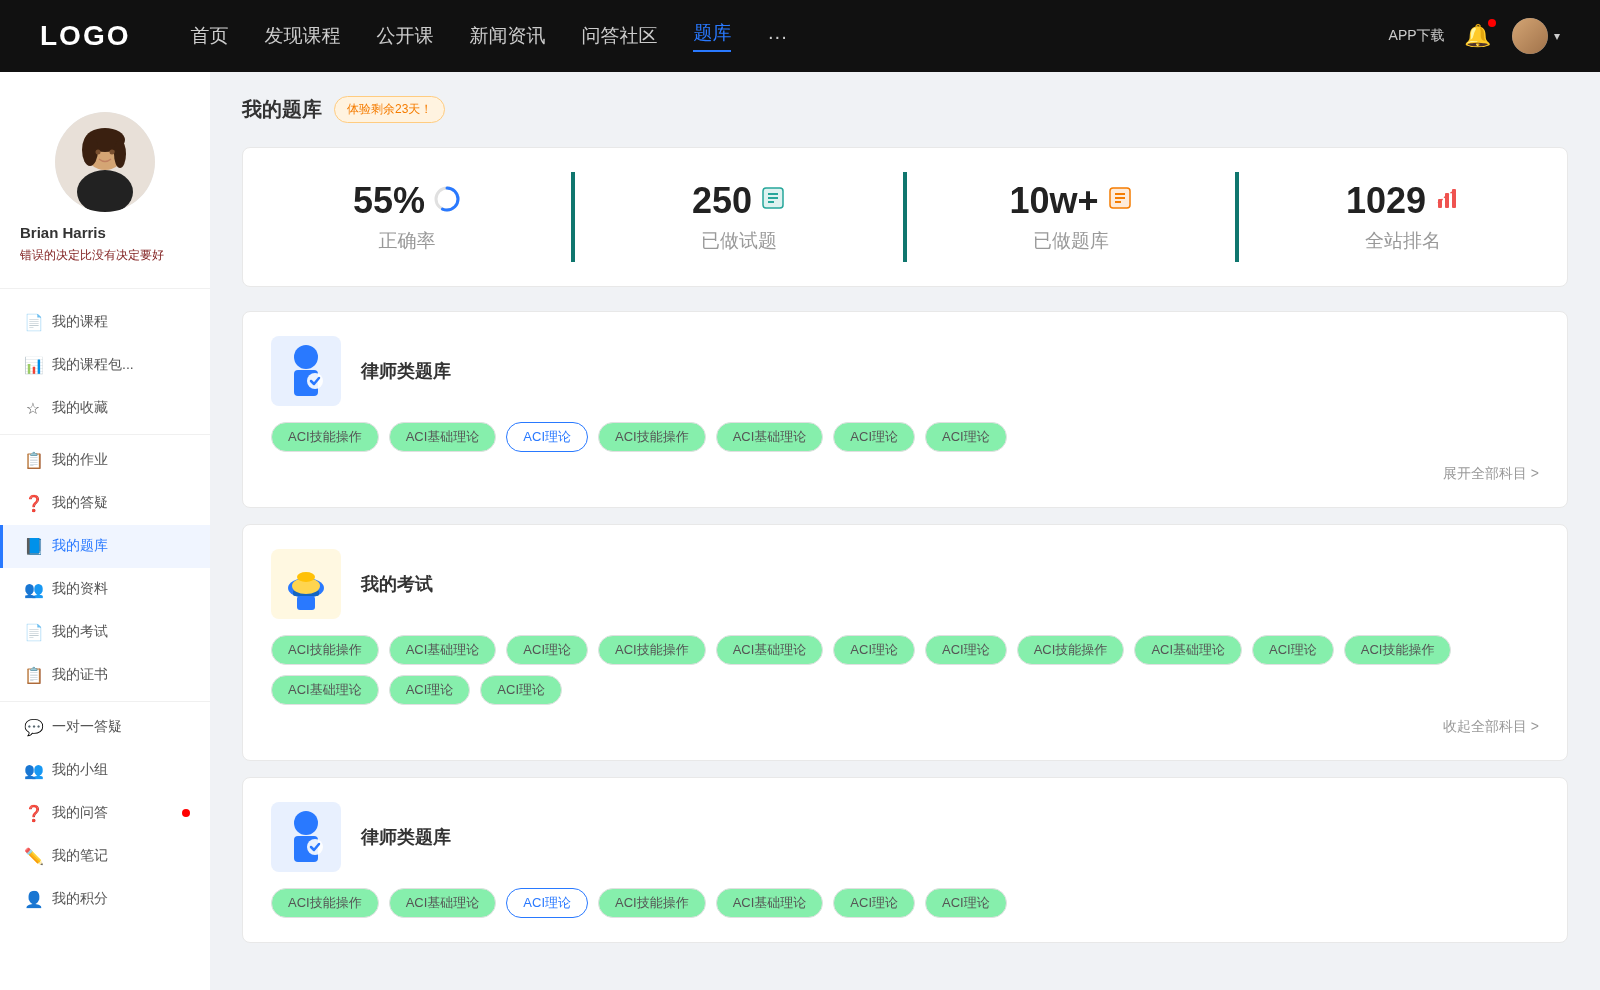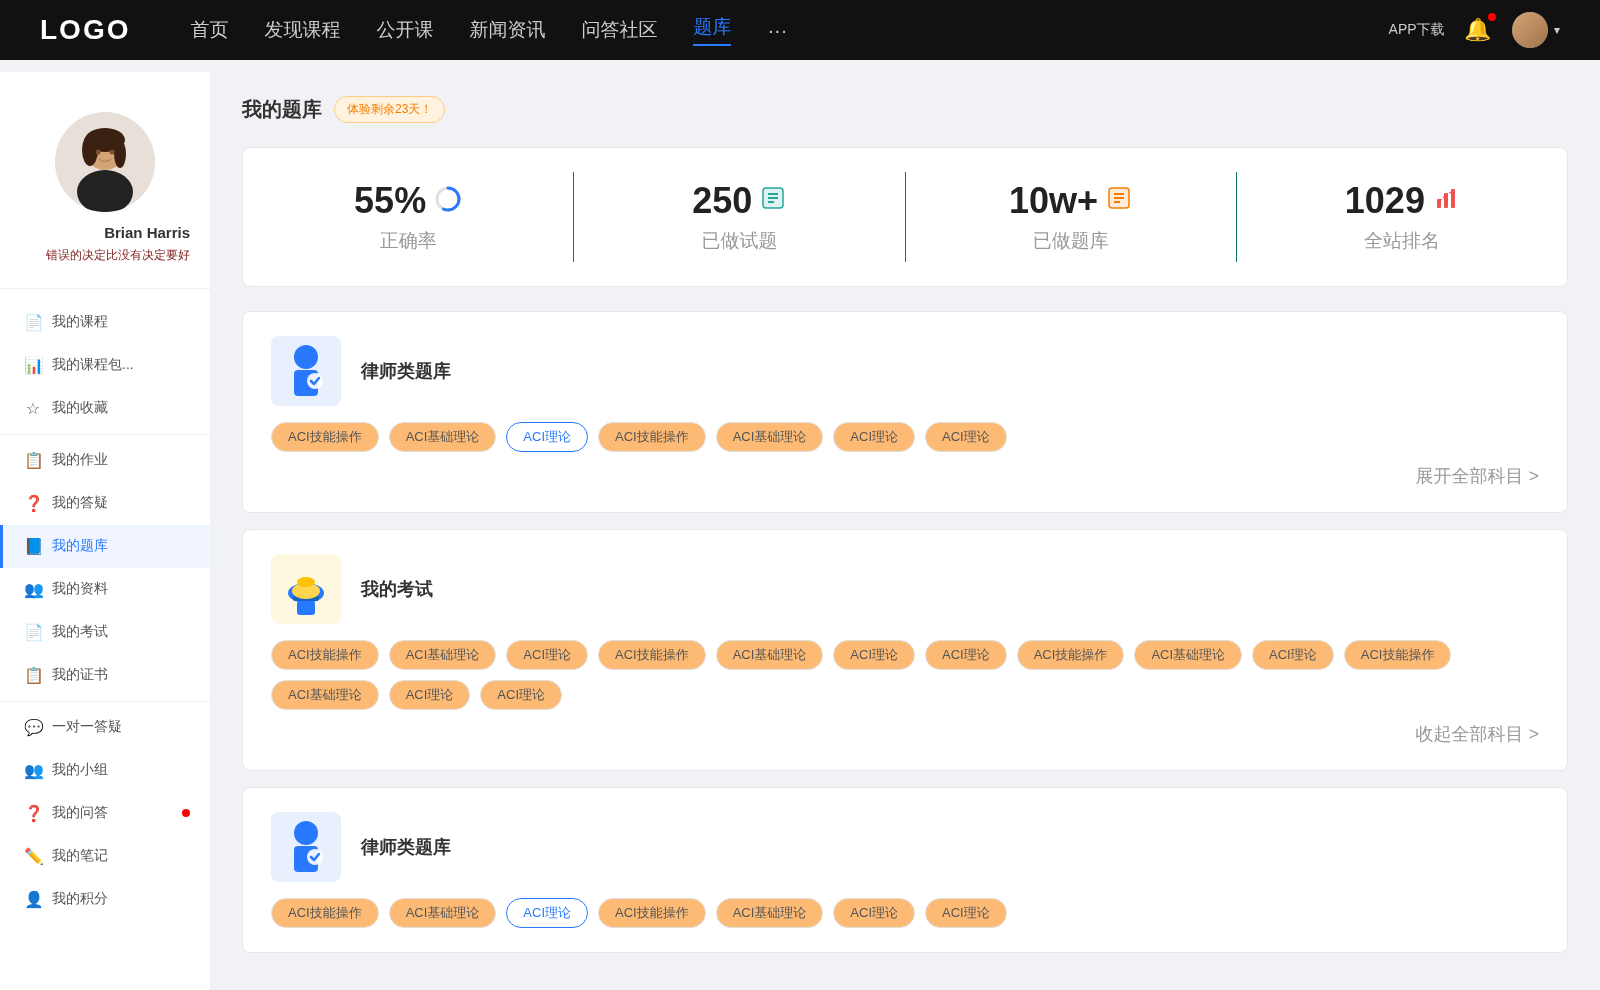--- a/index.html
+++ b/index.html
@@ -1,38 +1,38 @@
 <!DOCTYPE html>
 <html><head>
   <meta charset="utf-8">
   <style>
     * { box-sizing: border-box; margin: 0; padding: 0; }
     body { font-family: -apple-system, BlinkMacSystemFont, 'PingFang SC', 'Microsoft YaHei', sans-serif; background: #f0f2f5; min-height: 990px; }
 
     
-    .header { background: #111; height: 60px; display: flex; align-items: center; padding: 0 40px; position: fixed; top: 0; left: 0; right: 0; z-index: 100; }
+    .header { background: #111; height: 72px; display: flex; align-items: center; padding: 0 40px; position: fixed; top: 0; left: 0; right: 0; z-index: 100; }
     .logo { color: #fff; font-size: 28px; font-weight: 700; letter-spacing: 2px; margin-right: 60px; }
     .nav { display: flex; align-items: center; gap: 36px; flex: 1; }
     .nav-item { color: #ccc; font-size: 19px; cursor: pointer; text-decoration: none; }
     .nav-item.active { color: #2979ff; border-bottom: 2px solid #2979ff; padding-bottom: 4px; }
     .nav-more { color: #ccc; font-size: 20px; cursor: pointer; }
     .header-right { display: flex; align-items: center; gap: 20px; margin-left: auto; }
     .app-download { color: #ccc; font-size: 14px; cursor: pointer; }
     .bell-icon { color: #ccc; font-size: 22px; cursor: pointer; position: relative; }
     .bell-badge { position: absolute; top: -4px; right: -4px; background: red; border-radius: 50%; width: 8px; height: 8px; }
     .avatar-wrap { display: flex; align-items: center; gap: 6px; cursor: pointer; }
     .avatar { width: 36px; height: 36px; border-radius: 50%; background: #888; overflow: hidden; }
     .chevron { color: #ccc; font-size: 12px; }
 
     
     .layout { display: flex; margin-top: 72px; min-height: calc(990px - 72px); }
 
     
     .sidebar { width: 210px; background: #fff; min-height: calc(990px - 72px); padding: 24px 0; flex-shrink: 0; }
-    .user-profile { text-align: right; padding: 16px 20px 24px; border-bottom: 1px solid #f0f0f0; }
+    .user-profile { text-align: left; padding: 16px 20px 24px; border-bottom: 1px solid #f0f0f0; }
     .user-avatar { width: 100px; height: 100px; border-radius: 50%; background: #e8e8e8; margin: 0 auto 12px; overflow: hidden; display: flex; align-items: center; justify-content: center; }
     .user-name { font-size: 15px; font-weight: 600; color: #333; margin-bottom: 6px; }
     .user-motto { font-size: 12px; color: #7f1d1d; line-height: 1.4; }
     .sidebar-menu { padding: 12px 0; }
     .menu-item { display: flex; align-items: center; gap: 10px; padding: 12px 24px; cursor: pointer; color: #555; font-size: 14px; transition: background 0.2s; position: relative; }
     .menu-item.active { color: #2979ff; background: #f0f5ff; }
     .menu-item.active::before { content: ''; position: absolute; left: 0; top: 0; bottom: 0; width: 3px; background: #2979ff; }
     .menu-icon { width: 18px; text-align: center; font-size: 16px; flex-shrink: 0; }
     .menu-dot { width: 8px; height: 8px; background: red; border-radius: 50%; position: absolute; right: 20px; top: 50%; transform: translateY(-50%); }
     .menu-divider { height: 1px; background: #f0f0f0; margin: 4px 0; }
@@ -40,44 +40,44 @@
     
     .main { flex: 1; padding: 24px 32px; }
 
     
     .page-header { display: flex; align-items: center; gap: 12px; margin-bottom: 24px; }
     .page-title { font-size: 20px; font-weight: 600; color: #333; }
     .trial-badge { background: #fff3e0; color: #f57c00; font-size: 12px; padding: 4px 12px; border-radius: 20px; border: 1px solid #ffcc80; }
 
     
     .stats-row { display: flex; gap: 0; background: #fff; border-radius: 8px; padding: 24px 0; margin-bottom: 24px; border: 1px solid #e8e8e8; }
-    .stat-item { flex: 1; text-align: center; padding: 8px 20px; border-right: 1px solid #0f766e; display: flex; flex-direction: column; align-items: center; }
+    .stat-item { flex: 1; text-align: center; padding: 8px 20px; border-right: 4px solid #0f766e; display: flex; flex-direction: column; align-items: center; }
     .stat-item:last-child { border-right: none; }
     .stat-top { display: flex; align-items: center; gap: 8px; margin-bottom: 6px; }
     .stat-value { font-size: 36px; font-weight: 700; color: #222; }
     .stat-label { font-size: 19px; color: #999; }
     .stat-icon { font-size: 22px; }
     .stat-icon-green { color: #26a69a; }
     .stat-icon-orange { color: #f57c00; }
 
     
     .tabs { display: flex; gap: 0; margin-bottom: 20px; border-bottom: 1px solid #e8e8e8; }
     .tab { padding: 10px 20px; font-size: 15px; cursor: pointer; color: #666; border-bottom: 2px solid transparent; margin-bottom: -1px; }
     .tab.active { color: #2979ff; border-bottom: 2px solid #2979ff; }
 
     
     .bank-section { background: #fff; border-radius: 8px; margin-bottom: 16px; padding: 24px 28px; border: 1px solid #e8e8e8; }
     .bank-header { display: flex; align-items: center; gap: 20px; margin-bottom: 16px; }
     .bank-icon { width: 70px; height: 70px; background: #e8f0fe; border-radius: 8px; display: flex; align-items: center; justify-content: center; flex-shrink: 0; }
     .bank-title { font-size: 18px; font-weight: 600; color: #333; }
     .bank-tags { display: flex; flex-wrap: wrap; gap: 10px; }
-    .tag { padding: 5px 16px; border-radius: 20px; font-size: 13px; background: #fdba74; color: #555; cursor: pointer; border: 1px solid #e0e0e0; }
+    .tag { padding: 5px 16px; border-radius: 20px; font-size: 13px; background: #86efac; color: #555; cursor: pointer; border: 1px solid #e0e0e0; }
     .tag.active-tag { background: #fff; color: #2979ff; border: 1px solid #2979ff; border-radius: 20px; }
     .bank-footer { text-align: right; margin-top: 12px; }
-    .expand-link { font-size: 18px; color: #999; cursor: pointer; }
+    .expand-link { font-size: 14px; color: #999; cursor: pointer; }
   </style>
 </head>
 <body>
 
 <header class="header">
   <div class="logo">LOGO</div>
   <nav class="nav">
     <a class="nav-item">首页</a>
     <a class="nav-item">发现课程</a>
     <a class="nav-item">公开课</a>

